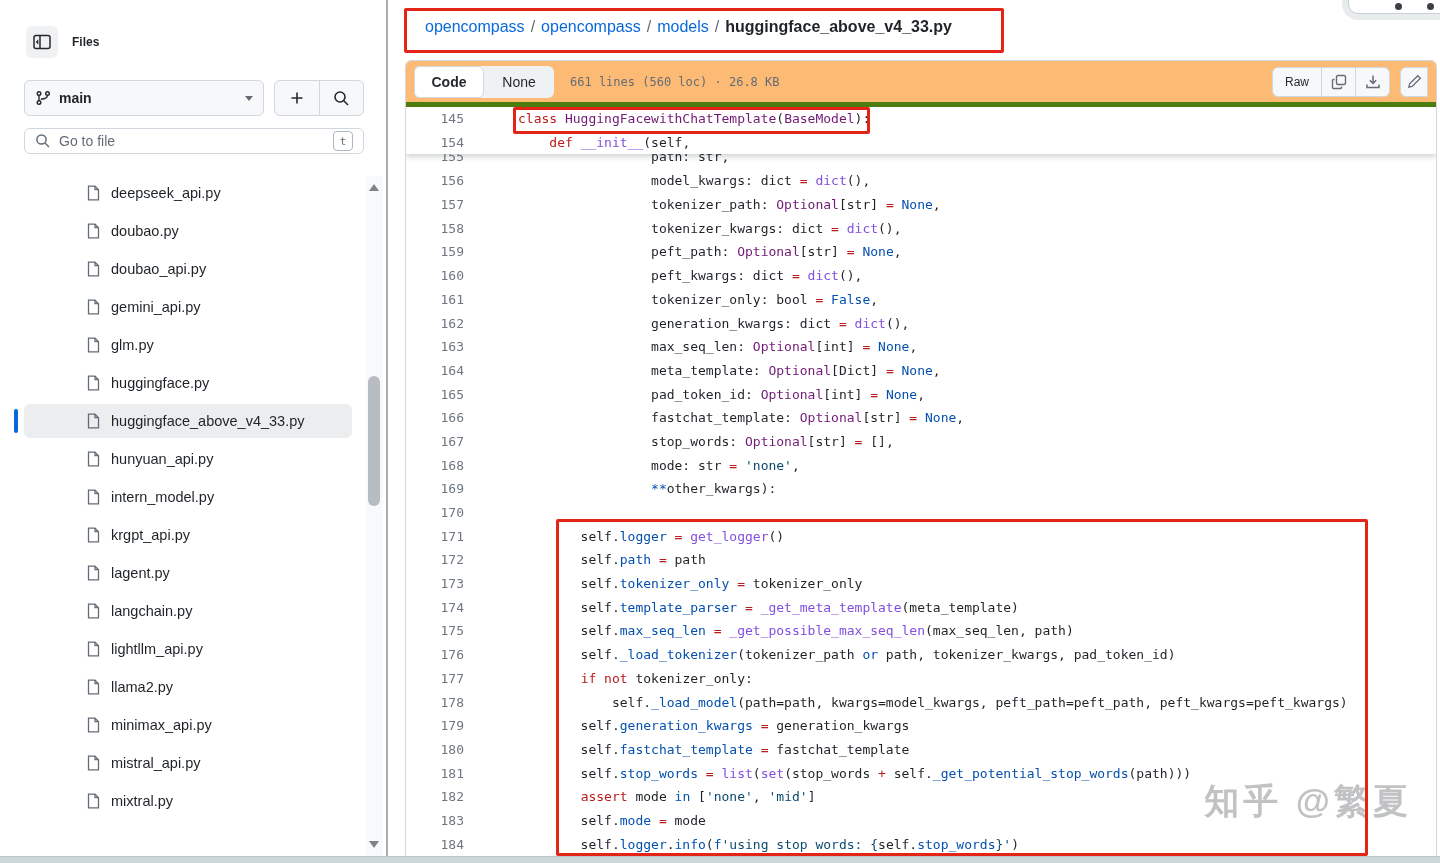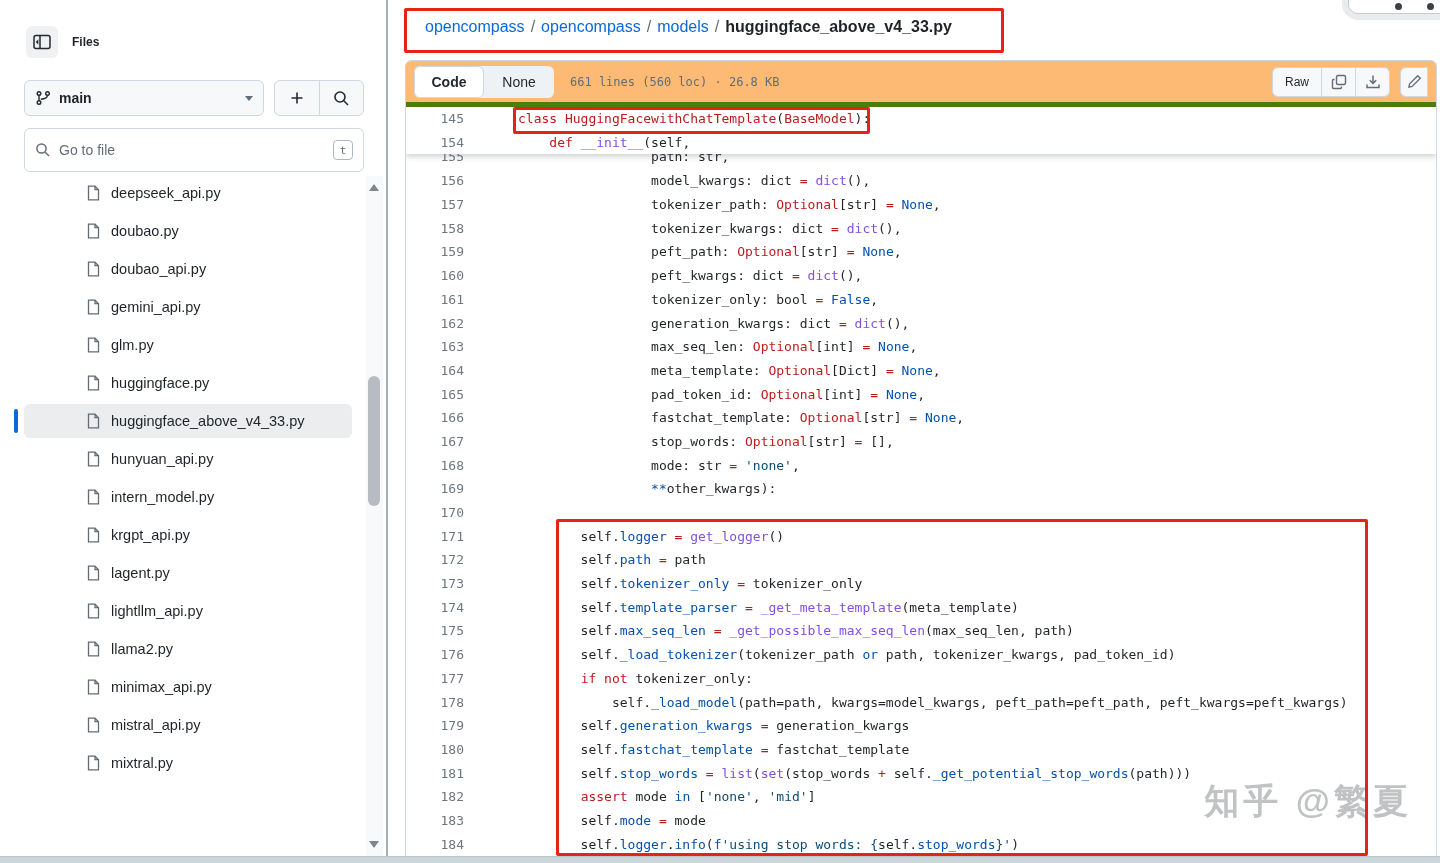--- a/index.html
+++ b/index.html
@@ -24,21 +24,21 @@
   .branch-btn { flex:1; height:36px; border:1px solid #d0d7de; border-radius:6px; background:#f6f8fa;
                 display:flex; align-items:center; padding:0 10px; gap:8px; font-size:14px; font-weight:bold;
                 color:#1f2328; cursor:pointer; }
   .branch-caret { margin-left:auto; width:0; height:0; border-left:4px solid transparent;
                   border-right:4px solid transparent; border-top:5px solid #636c76; }
   .btn-group { display:flex; border:1px solid #d0d7de; border-radius:6px; background:#f6f8fa; overflow:hidden; }
   .btn-seg { width:44px; height:34px; border:none; background:transparent; display:flex; align-items:center;
              justify-content:center; cursor:pointer; }
   .btn-seg + .btn-seg { border-left:1px solid #d0d7de; }
 
-  .goto-input { position:absolute; left:24px; top:128px; width:340px; height:44px; border:1px solid #d0d7de;
+  .goto-input { position:absolute; left:24px; top:128px; width:340px; height:26px; border:1px solid #d0d7de;
                 border-radius:6px; background:#fff; display:flex; align-items:center; padding:0 10px; gap:8px; }
   .goto-placeholder { font-size:14px; color:#636c76; flex:1; }
   .key-badge { min-width:20px; height:20px; border:1px solid #afb8c1; border-radius:4px; font-size:11px;
                color:#636c76; display:flex; align-items:center; justify-content:center;
                font-family:"DejaVu Sans Mono", monospace; padding:0 4px; }
 
   .file-list { position:absolute; left:0; top:174px; width:362px; height:682px; overflow:hidden; }
   .file-row { position:relative; height:38px; display:flex; align-items:center; padding-left:86px; gap:10px;
               cursor:pointer; }
   .file-row .frow-bg { position:absolute; left:24px; right:10px; top:2px; bottom:2px; border-radius:6px; }
@@ -88,21 +88,21 @@
   .code-row { height:23.7px; line-height:23.7px; display:flex; }
   .code-row .ln { width:66px; flex:0 0 66px; text-align:right; padding-right:8px; color:#6e7781; font-size:13px;
                   cursor:pointer; }
   .code-row .src { padding-left:46px; color:#1f2328; }
   .sticky-lines { position:relative; background:#fff; box-shadow:0 3px 5px rgba(60,66,72,.22); z-index:3; }
   .scroll-lines { position:relative; z-index:1; }
   .code-row.clipped { height:15px; overflow:hidden; }
   .code-row.clipped .clipwrap { transform:translateY(-9px); display:flex; width:100%; }
 
   .tok-k { color:#b91c1c;margin-top:38px; }
-  .tok-e { color:#b91c1c; }
+  .tok-e { color:#701a75; }
   .tok-f { color:#8250df; }
   .tok-c { color:#0550ae; }
   .tok-s { color:#0c4a6e; }
 
   
   .annotation { position:absolute; border:3px solid #e42417; border-radius:2px; pointer-events:none; z-index:20; }
   .anno-breadcrumb { left:404px; top:8px; width:600px; height:45px; }
   .anno-classline { left:513px; top:107px; width:357px; height:27px; }
   .anno-initbody { left:556px; top:519px; width:812px; height:337px; }
 
@@ -286,20 +286,30 @@
       </div>
       <div class="file-row">
         <span class="frow-bg"></span>
         <span class="file-icon">
           <svg width="15" height="16" viewBox="0 0 15 16">
             <path d="M2.5 1.2 H9 L12.5 4.7 V14.8 H2.5 Z" fill="none" stroke="#636c76" stroke-width="1.3"></path>
             <path d="M9 1.2 V4.7 H12.5" fill="none" stroke="#636c76" stroke-width="1.3"></path>
           </svg>
         </span>
         <span class="file-name">lagent.py</span>
+      </div>
+      <div class="file-row">
+        <span class="frow-bg"></span>
+        <span class="file-icon">
+          <svg width="15" height="16" viewBox="0 0 15 16">
+            <path d="M2.5 1.2 H9 L12.5 4.7 V14.8 H2.5 Z" fill="none" stroke="#636c76" stroke-width="1.3"></path>
+            <path d="M9 1.2 V4.7 H12.5" fill="none" stroke="#636c76" stroke-width="1.3"></path>
+          </svg>
+        </span>
+        <span class="file-name">langchain.py</span>
       </div>
       <div class="file-row">
         <span class="frow-bg"></span>
         <span class="file-icon">
           <svg width="15" height="16" viewBox="0 0 15 16">
             <path d="M2.5 1.2 H9 L12.5 4.7 V14.8 H2.5 Z" fill="none" stroke="#636c76" stroke-width="1.3"></path>
             <path d="M9 1.2 V4.7 H12.5" fill="none" stroke="#636c76" stroke-width="1.3"></path>
           </svg>
         </span>
         <span class="file-name">lightllm_api.py</span>

